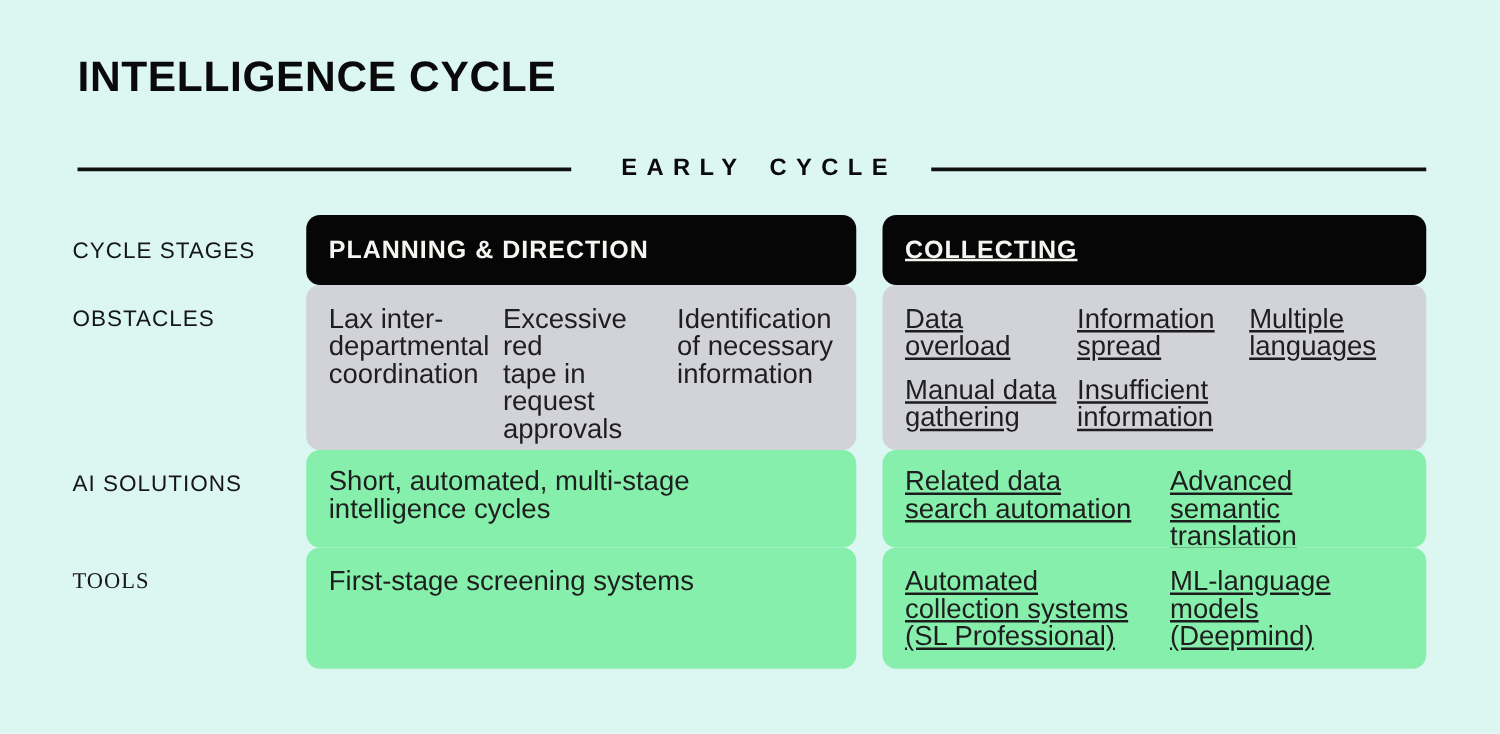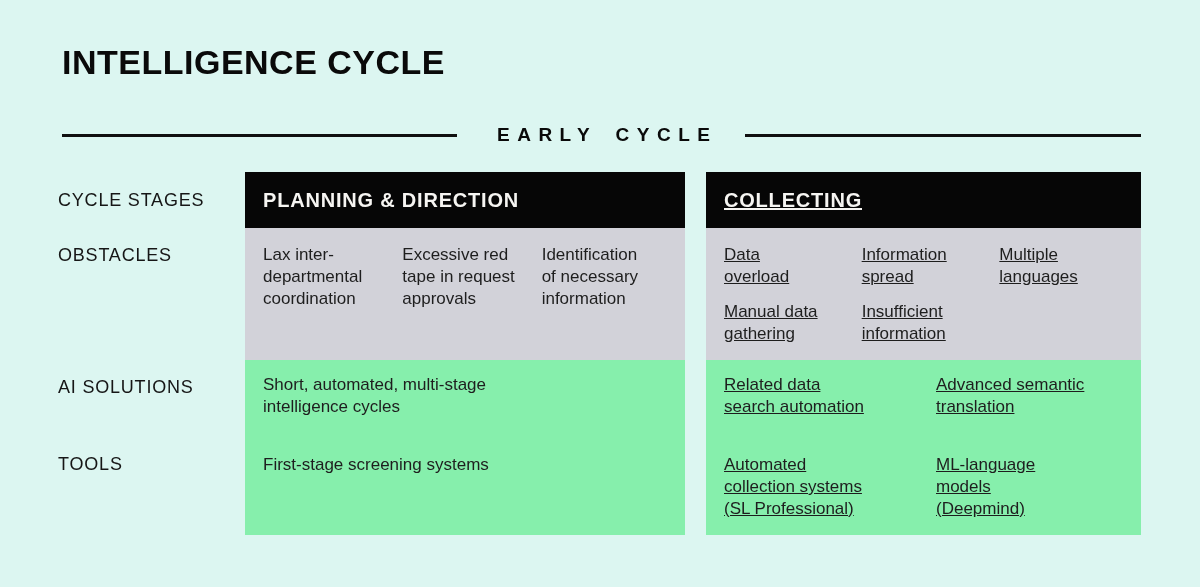--- a/index.html
+++ b/index.html
@@ -53,24 +53,24 @@
   .rlabel{
     grid-column:1;
     font-size:18px;
     letter-spacing:0.8px;
     color:#161616;
     padding-left:1px;
   }
   .rlabel.r1{grid-row:1;align-self:center;}
   .rlabel.r2{grid-row:2;padding-top:17px;}
   .rlabel.r3{grid-row:3;padding-top:17px;}
-  .rlabel.r4{grid-row:4;padding-top:16px;}
+  .rlabel.r4{grid-row:4;padding-top:16px;font-family:Liberation Serif, serif;}
   .c1{grid-column:2;}
   .c2{grid-column:4;text-decoration:underline;}
-  .cell{box-sizing:border-box;}
+  .cell{box-sizing:border-box;border-radius:11px;}
   .cell.head{
     grid-row:1;
     background:#060606;
     display:flex;
     align-items:center;
     padding-left:18px;
     color:#f6f5f2;
     font-size:20px;
     font-weight:900;
     letter-spacing:0.8px;
@@ -95,21 +95,21 @@
     background:#86efac;
     padding:16px 14px 0 18px;
   }
   .cell.two-col{
     display:grid;
     grid-template-columns:212px 1fr;
     column-gap:0;
     align-content:start;
   }
   .item{
-    font-size:17px;
+    font-size:22px;
     line-height:22px;
     color:#1e1e1e;
     white-space:pre-line;
   }
 </style>
 </head>
 <body>
 
 <div class="board">
 

